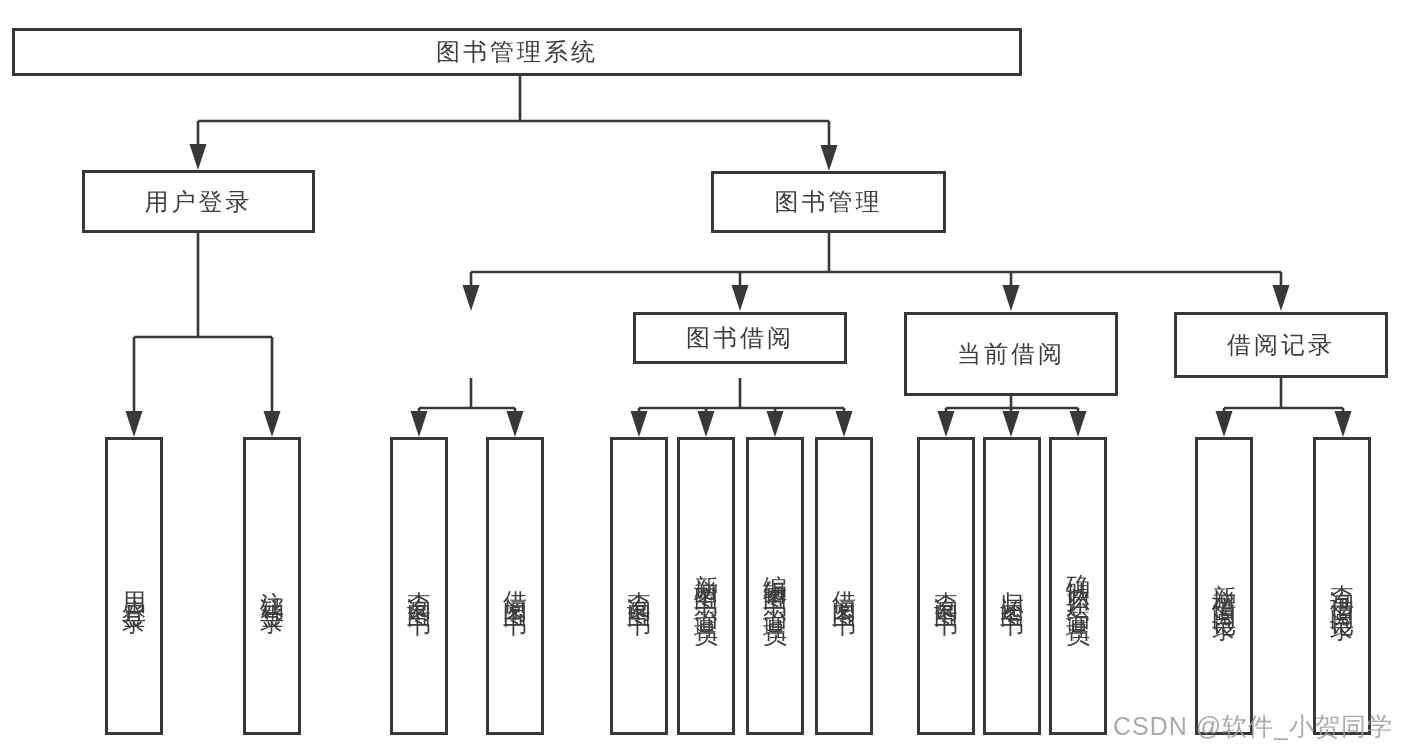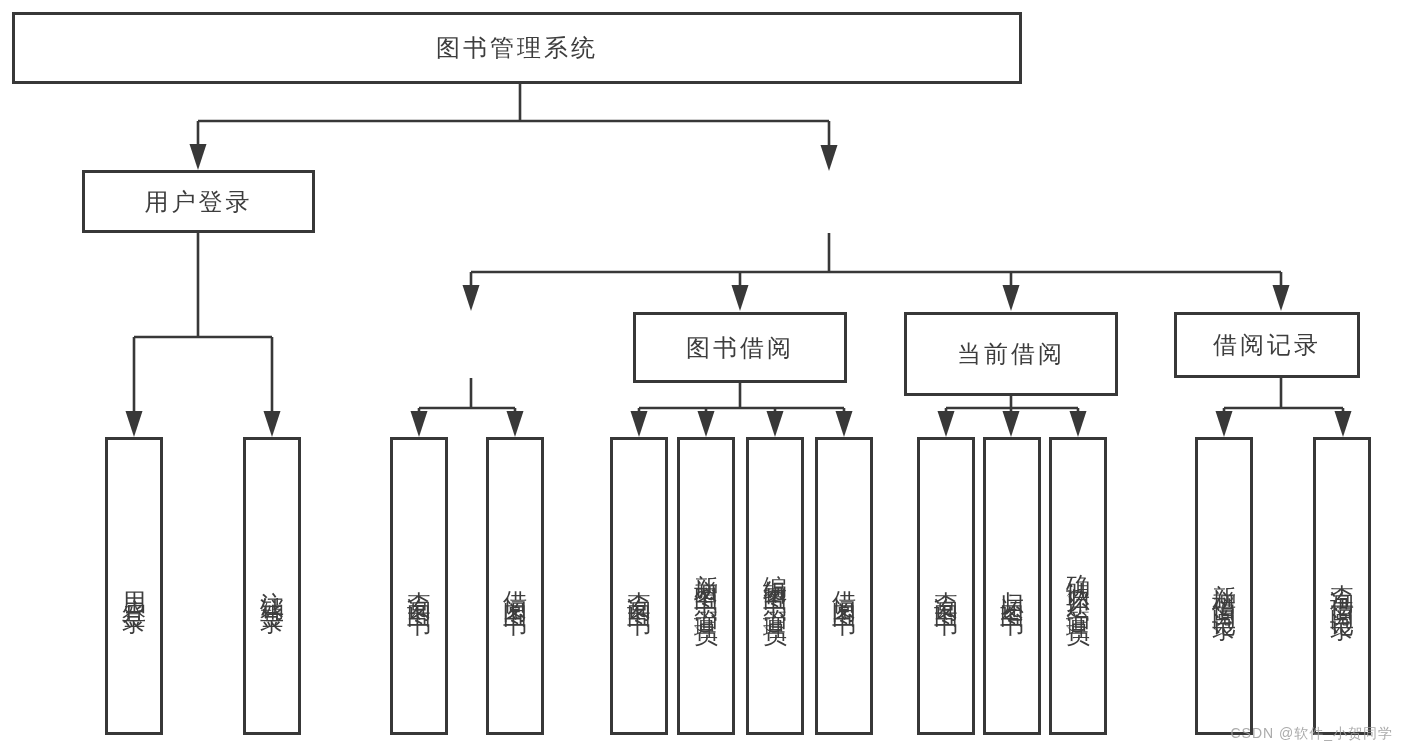--- a/index.html
+++ b/index.html
@@ -31,21 +31,21 @@
   .box-v span{
     writing-mode:vertical-rl;
     font-size:24px;
     letter-spacing:7px;
     line-height:1;
   }
   .watermark{
     position:absolute;
     right:12px;
     bottom:4px;
-    font-size:14px;
+    font-size:25px;
     color:rgba(158,158,158,0.88);
     letter-spacing:1px;
     z-index:3;
     white-space:nowrap;
   }
 </style>
 </head>
 <body>
 
 <div class="canvas">
@@ -102,35 +102,38 @@
       <polygon points="766.5,411 783.5,411 775,437"></polygon>
       <polygon points="835.5,411 852.5,411 844,437"></polygon>
       <polygon points="937.5,411 954.5,411 946,437"></polygon>
       <polygon points="1002.5,411 1019.5,411 1011,437"></polygon>
       <polygon points="1069.5,411 1086.5,411 1078,437"></polygon>
       <polygon points="1215.5,411 1232.5,411 1224,437"></polygon>
       <polygon points="1334.5,411 1351.5,411 1343,437"></polygon>
     </g>
   </svg>
 
-  <div class="box box-h" style="left:12px;top:12px;width:1010px;height:72px">
+  <div class="box box-h" style="left:12px;top:28px;width:1010px;height:48px">
     <span>图书管理系统</span>
   </div>
 
   <div class="box box-h" style="left:82px;top:170px;width:233px;height:63px">
     <span>用户登录</span>
   </div>
+  <div class="box box-h" style="left:711px;top:171px;width:235px;height:62px">
+    <span>图书管理</span>
+  </div>
 
-  <div class="box box-h" style="left:633px;top:312px;width:214px;height:71px">
+  <div class="box box-h" style="left:633px;top:312px;width:214px;height:52px">
     <span>图书借阅</span>
   </div>
   <div class="box box-h" style="left:904px;top:312px;width:214px;height:84px">
     <span>当前借阅</span>
   </div>
-  <div class="box box-h" style="left:1174px;top:312px;width:186px;height:66px">
+  <div class="box box-h" style="left:1174px;top:312px;width:214px;height:66px">
     <span>借阅记录</span>
   </div>
 
   <div class="box box-v" style="left:105px">
     <span>用户登录</span>
   </div>
   <div class="box box-v" style="left:243px">
     <span>注销登录</span>
   </div>
 

